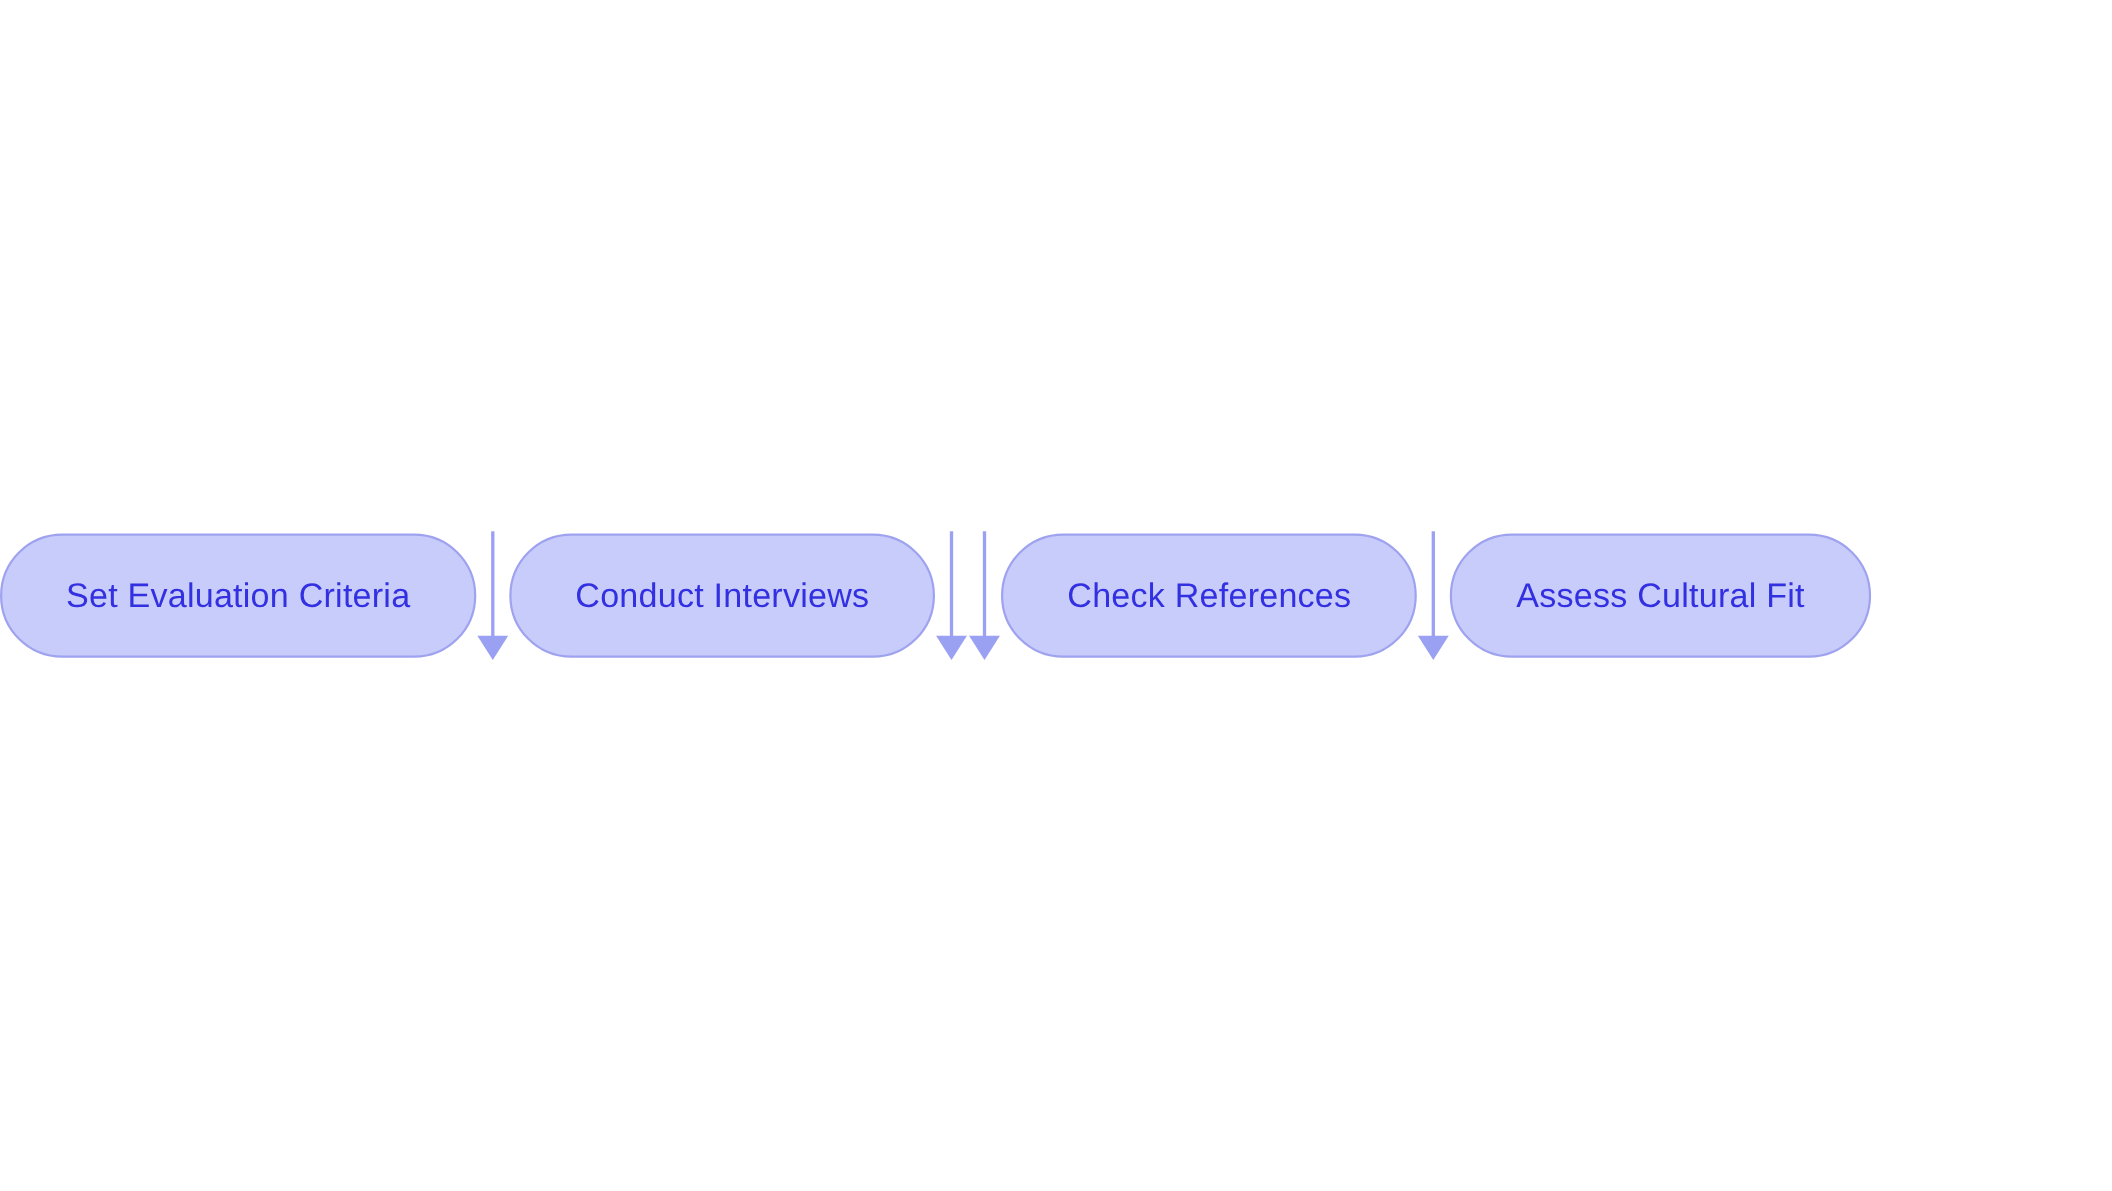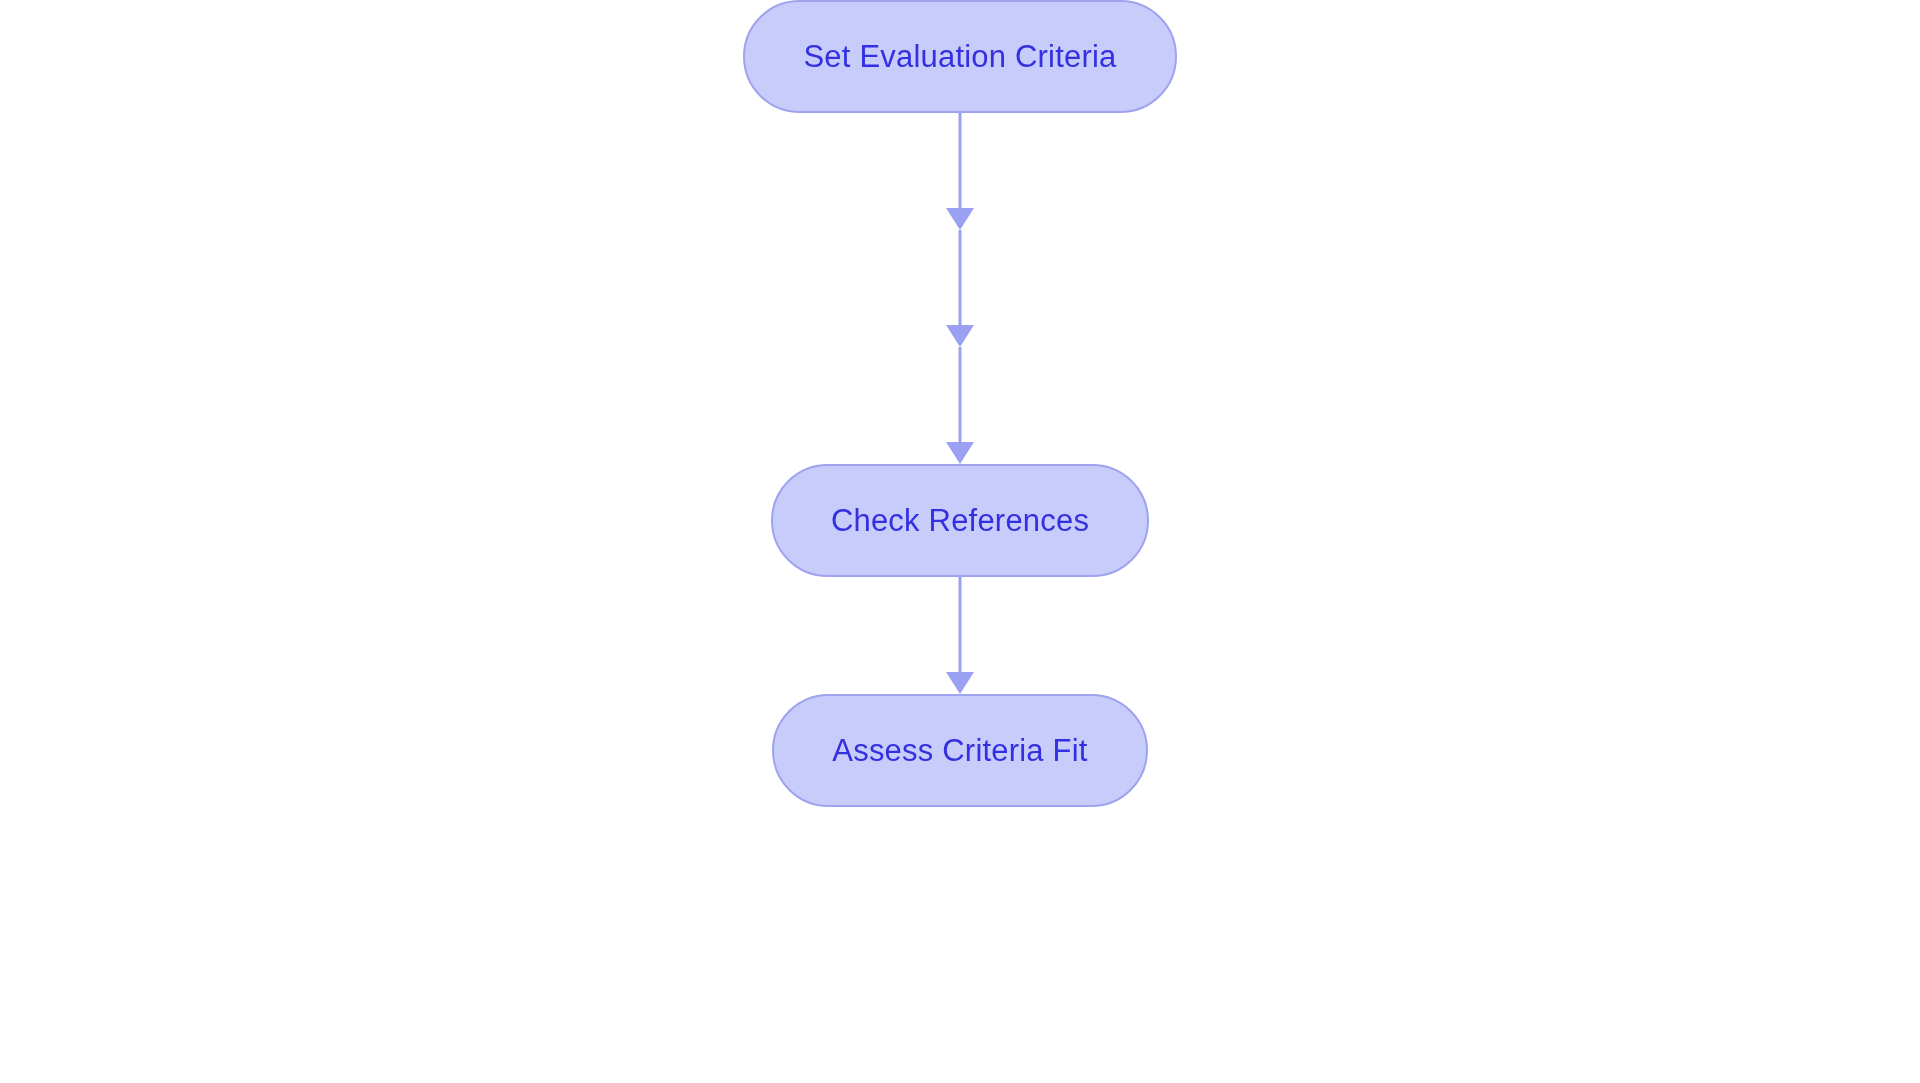--- a/index.html
+++ b/index.html
@@ -20,21 +20,21 @@
     height: 1083px;
     background: #ffffff;
   }
   .flow-column {
     position: absolute;
     left: 0;
     top: 0;
     width: 1920px;
     height: 1083px;
     display: flex;
-    flex-direction: column;
+    flex-direction: row;
     align-items: center;
     justify-content: flex-start;
   }
   .flow-node {
     box-sizing: border-box;
     height: 113px;
     border-radius: 57px;
     background: #c8ccfb;
     border: 2px solid #9ea2ef;
     display: flex;
@@ -76,20 +76,23 @@
 
     <div class="flow-connector">
       <svg viewBox="0 0 30 117" xmlns="http://www.w3.org/2000/svg" aria-hidden="true">
         <g>
           <line x1="15" y1="0" x2="15" y2="97" stroke="#9aa0f2" stroke-width="3"></line>
           <polygon points="1,95 29,95 15,117" fill="#9aa0f2"></polygon>
         </g>
       </svg>
     </div>
 
+    <div class="flow-node">
+      <span class="flow-node-label">Conduct Interviews</span>
+    </div>
 
     <div class="flow-connector">
       <svg viewBox="0 0 30 117" xmlns="http://www.w3.org/2000/svg" aria-hidden="true">
         <g>
           <line x1="15" y1="0" x2="15" y2="97" stroke="#9aa0f2" stroke-width="3"></line>
           <polygon points="1,95 29,95 15,117" fill="#9aa0f2"></polygon>
         </g>
       </svg>
     </div>
 
@@ -110,17 +113,17 @@
     <div class="flow-connector">
       <svg viewBox="0 0 30 117" xmlns="http://www.w3.org/2000/svg" aria-hidden="true">
         <g>
           <line x1="15" y1="0" x2="15" y2="97" stroke="#9aa0f2" stroke-width="3"></line>
           <polygon points="1,95 29,95 15,117" fill="#9aa0f2"></polygon>
         </g>
       </svg>
     </div>
 
     <div class="flow-node">
-      <span class="flow-node-label">Assess Criteria Fit</span>
+      <span class="flow-node-label">Assess Cultural Fit</span>
     </div>
 
   </div>
 </div>
 
 </body></html>

